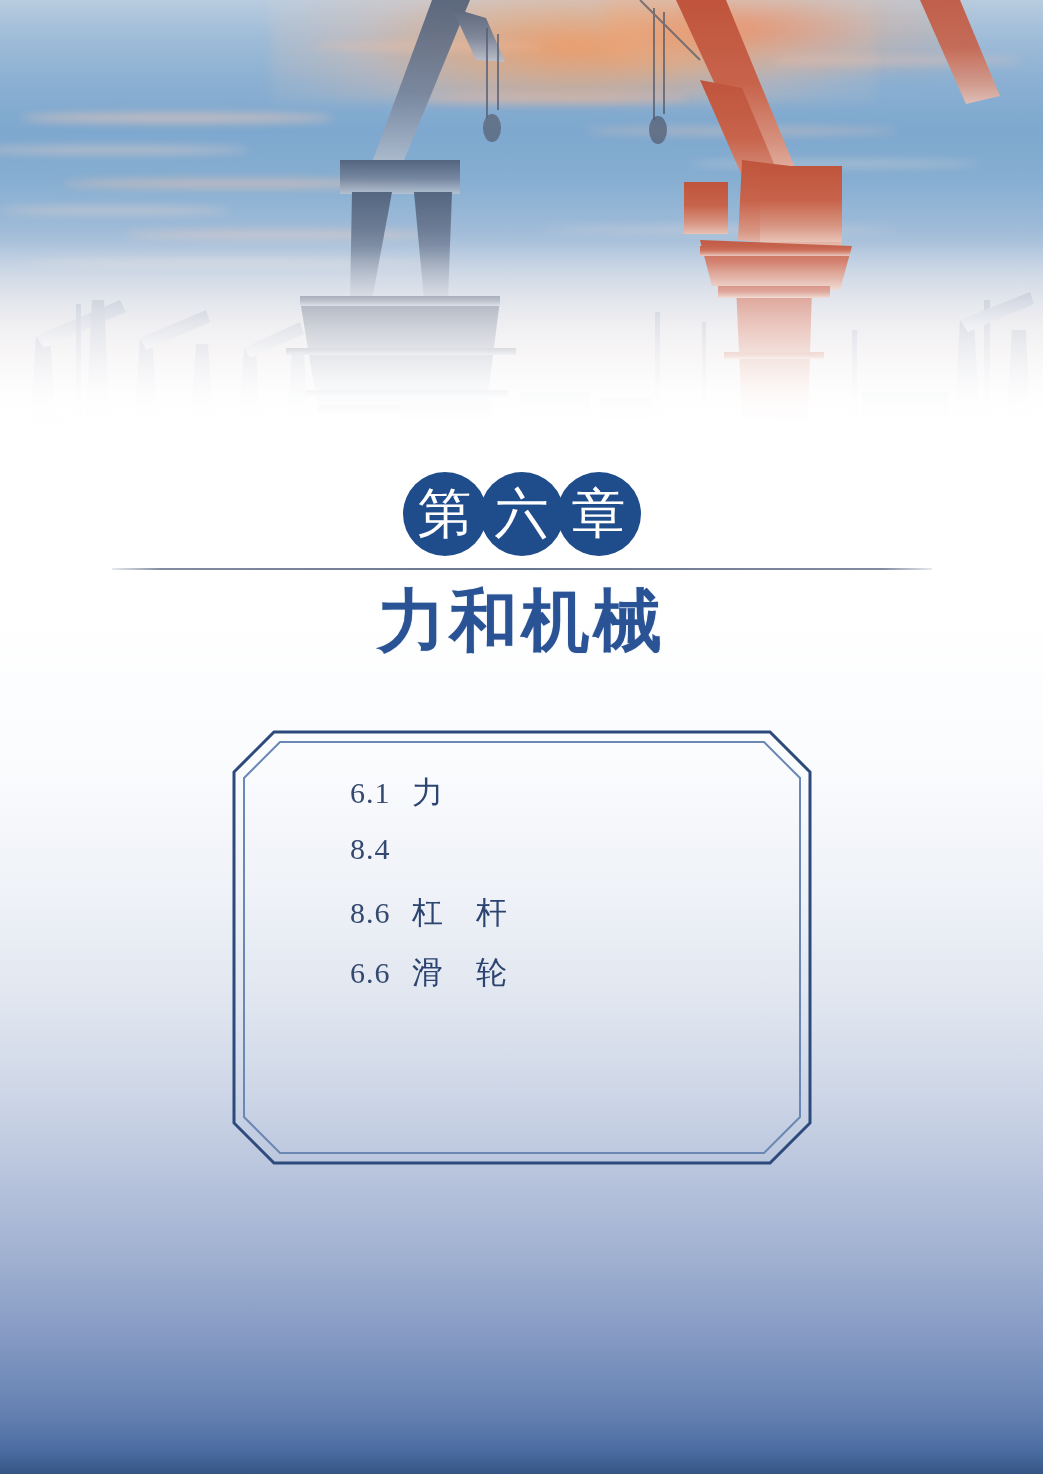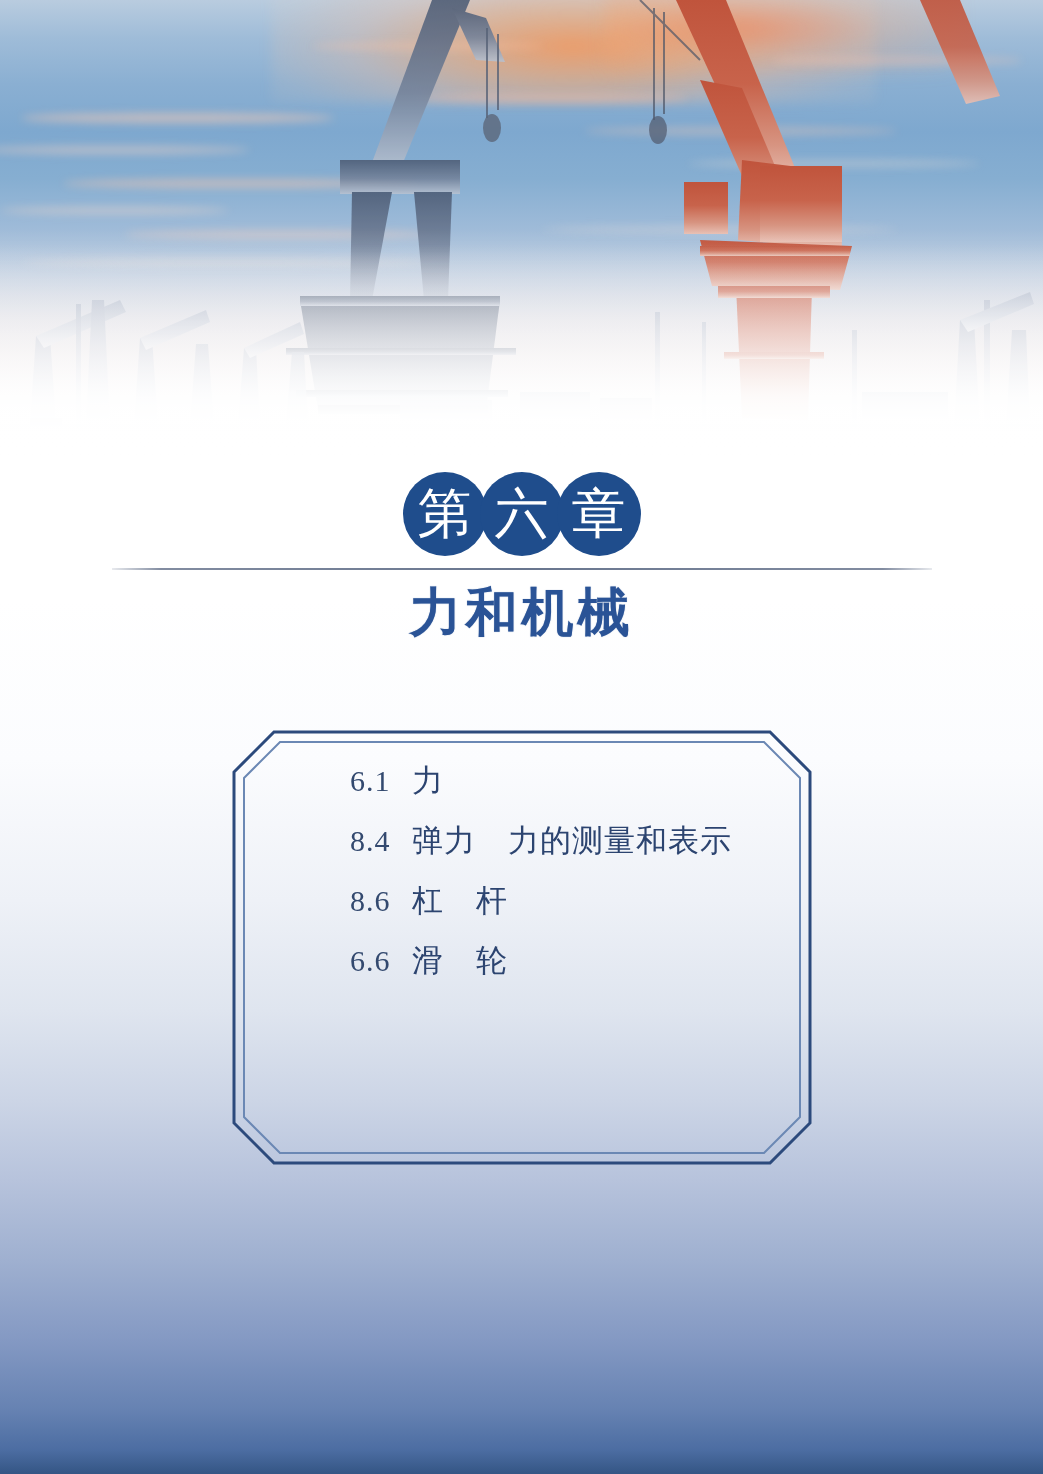--- a/index.html
+++ b/index.html
@@ -165,21 +165,21 @@
   }
 
   
   .main-title {
     position: absolute;
     left: 0; right: 0;
     top: 584px;
     text-align: center;
     font-family: "DejaVu Sans", "Liberation Sans", sans-serif;
     font-weight: bold;
-    font-size: 52px;
+    font-size: 68px;
     letter-spacing: 4px;
     color: #2a5396;
     line-height: 1.08;
     text-shadow: 0 0 1px rgba(42,83,150,0.55);
   }
 
   
   .toc-wrap {
     position: absolute;
     left: 232px;
@@ -191,21 +191,21 @@
     position: absolute;
     left: 0; top: 0;
     width: 580px;
     height: 435px;
   }
   .toc-list {
     position: absolute;
     left: 0; top: 0;
     width: 580px;
     height: 435px;
-    padding: 30px 0 0 0;
+    padding: 42px 0 0 0;
   }
   .toc-row {
     display: flex;
     align-items: baseline;
     height: 60px;
     padding-left: 118px;
     font-family: "Liberation Serif", "DejaVu Serif", serif;
     font-size: 31px;
     color: #2c4470;
     letter-spacing: 1px;
@@ -378,21 +378,20 @@
       <polygon points="48,12 532,12 568,48 568,387 532,423 48,423 12,387 12,48" fill="none" stroke="#6b88b4" stroke-width="2"></polygon>
     </svg>
 
     <div class="toc-list">
       <div class="toc-row">
         <span class="toc-num">6.1</span>
         <span class="toc-label">力</span>
       </div>
       <div class="toc-row">
         <span class="toc-num">8.4</span>
-        <span class="toc-label">弹力　力的测量和表示</span>
       </div>
       <div class="toc-row">
         <span class="toc-num">8.6</span>
         <span class="toc-label">杠　杆</span>
       </div>
       <div class="toc-row">
         <span class="toc-num">6.6</span>
         <span class="toc-label">滑　轮</span>
       </div>
     </div>

